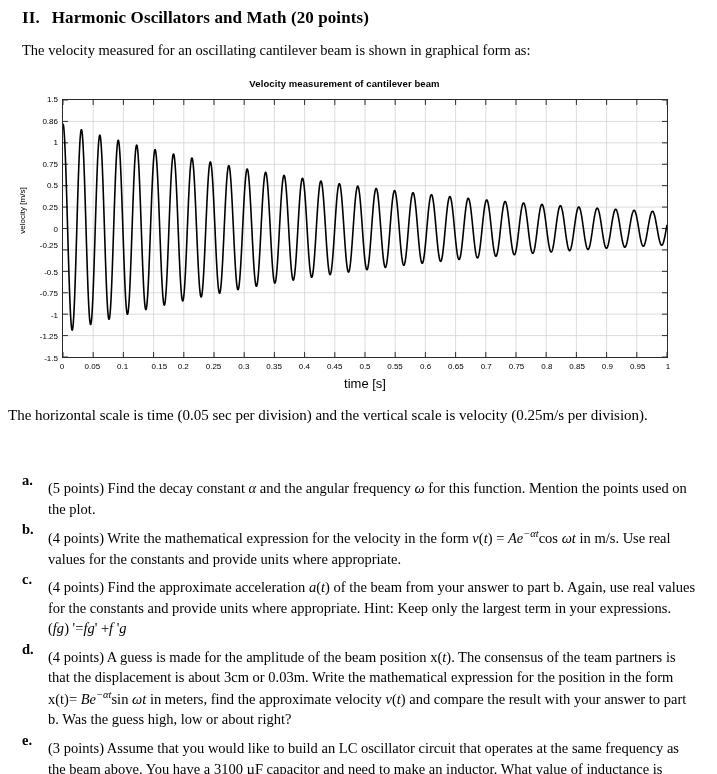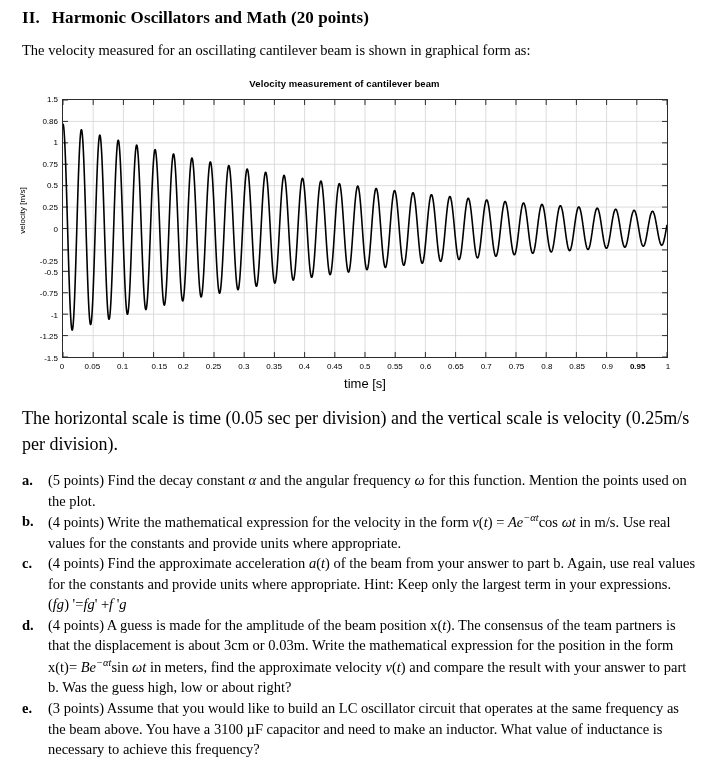--- a/index.html
+++ b/index.html
@@ -138,24 +138,24 @@
     position: absolute;
     left: 62px;
     top: 284px;
     width: 606px;
     height: 12px;
   }
 
   
   .scale-note {
     position: absolute;
-    left: 22px;
+    left: 8px;
     top: 405px;
     width: 676px;
-    font-size: 18px;
+    font-size: 15px;
     line-height: 1.45;
   }
 
   
   .q-list {
     position: absolute;
     left: 22px;
     top: 470px;
     width: 678px;
     font-size: 14.5px;
@@ -168,20 +168,21 @@
   }
   .q-marker {
     flex: 0 0 auto;
     width: 26px;
     font-weight: bold;
     font-family: "Liberation Serif", serif;
     font-size: 14.5px;
   }
   .q-body {
     flex: 1 1 auto;
+    margin-top: 8px;
   }
   i.mi { font-style: italic; }
   .sup { font-size: 0.72em; vertical-align: super; font-style: italic; }
 </style>
 </head>
 <body>
 
 <div class="page">
 
   <div class="section-heading">
@@ -305,21 +306,21 @@
     </div>
 
     <div class="ytick-holder" id="ytick-holder">
         <div class="ytick" style="top: 0px;">1.5</div>
         <div class="ytick" style="top: 21.5833px;">0.86</div>
         <div class="ytick" style="top: 43.1667px;">1</div>
         <div class="ytick" style="top: 64.75px;">0.75</div>
         <div class="ytick" style="top: 86.3333px;">0.5</div>
         <div class="ytick" style="top: 107.917px;">0.25</div>
         <div class="ytick" style="top: 129.5px;">0</div>
-        <div class="ytick" style="top: 162px;">-0.25</div>
+        <div class="ytick" style="top: 146px;">-0.25</div>
         <div class="ytick" style="top: 172.667px;">-0.5</div>
         <div class="ytick" style="top: 194.25px;">-0.75</div>
         <div class="ytick" style="top: 215.833px;">-1</div>
         <div class="ytick" style="top: 237.417px;">-1.25</div>
         <div class="ytick" style="top: 259px;">-1.5</div>
       </div>
     <div class="xtick-holder" id="xtick-holder">
         <div class="xtick" style="left: 0px;">0</div>
         <div class="xtick" style="left: 30.3px;">0.05</div>
         <div class="xtick" style="left: 60.6px;">0.1</div>
@@ -332,21 +333,21 @@
         <div class="xtick" style="left: 272.7px;">0.45</div>
         <div class="xtick" style="left: 303px;">0.5</div>
         <div class="xtick" style="left: 333px;">0.55</div>
         <div class="xtick" style="left: 363.6px;">0.6</div>
         <div class="xtick" style="left: 393.9px;">0.65</div>
         <div class="xtick" style="left: 424.2px;">0.7</div>
         <div class="xtick" style="left: 454.5px;">0.75</div>
         <div class="xtick" style="left: 484.8px;">0.8</div>
         <div class="xtick" style="left: 515.1px;">0.85</div>
         <div class="xtick" style="left: 545.4px;">0.9</div>
-        <div class="xtick" style="left: 575.7px; font-weight: bold;">0.95</div>
+        <div class="xtick" style="left: 575.7px;">0.95</div>
         <div class="xtick" style="left: 606px;">1</div>
       </div>
 
     <div class="x-axis-label">time [s]</div>
   </div>
 
   <div class="scale-note">The horizontal scale is time (0.05 sec per division) and the vertical scale is velocity (0.25m/s per division).</div>
 
   <div class="q-list" id="q-list">
       <div class="q-item">

